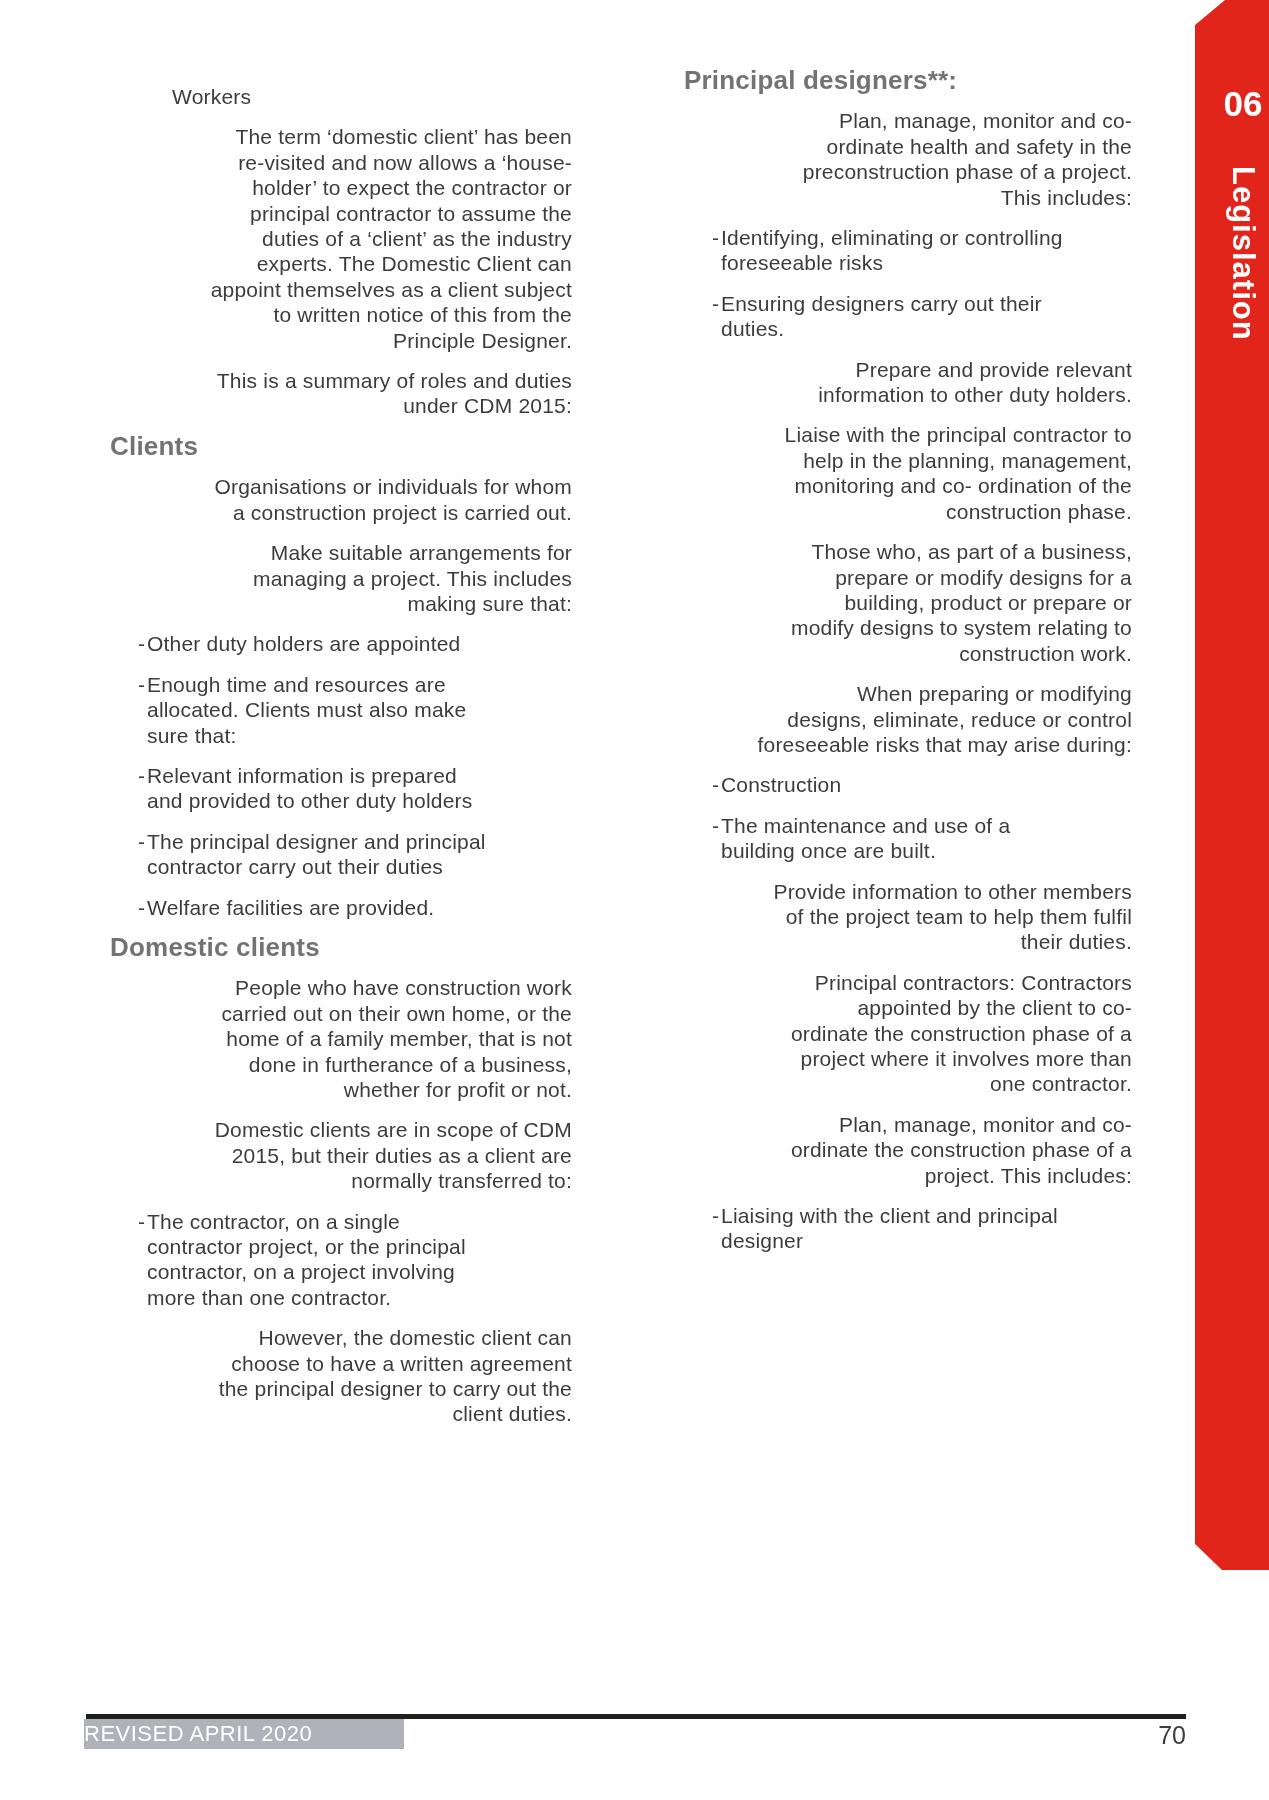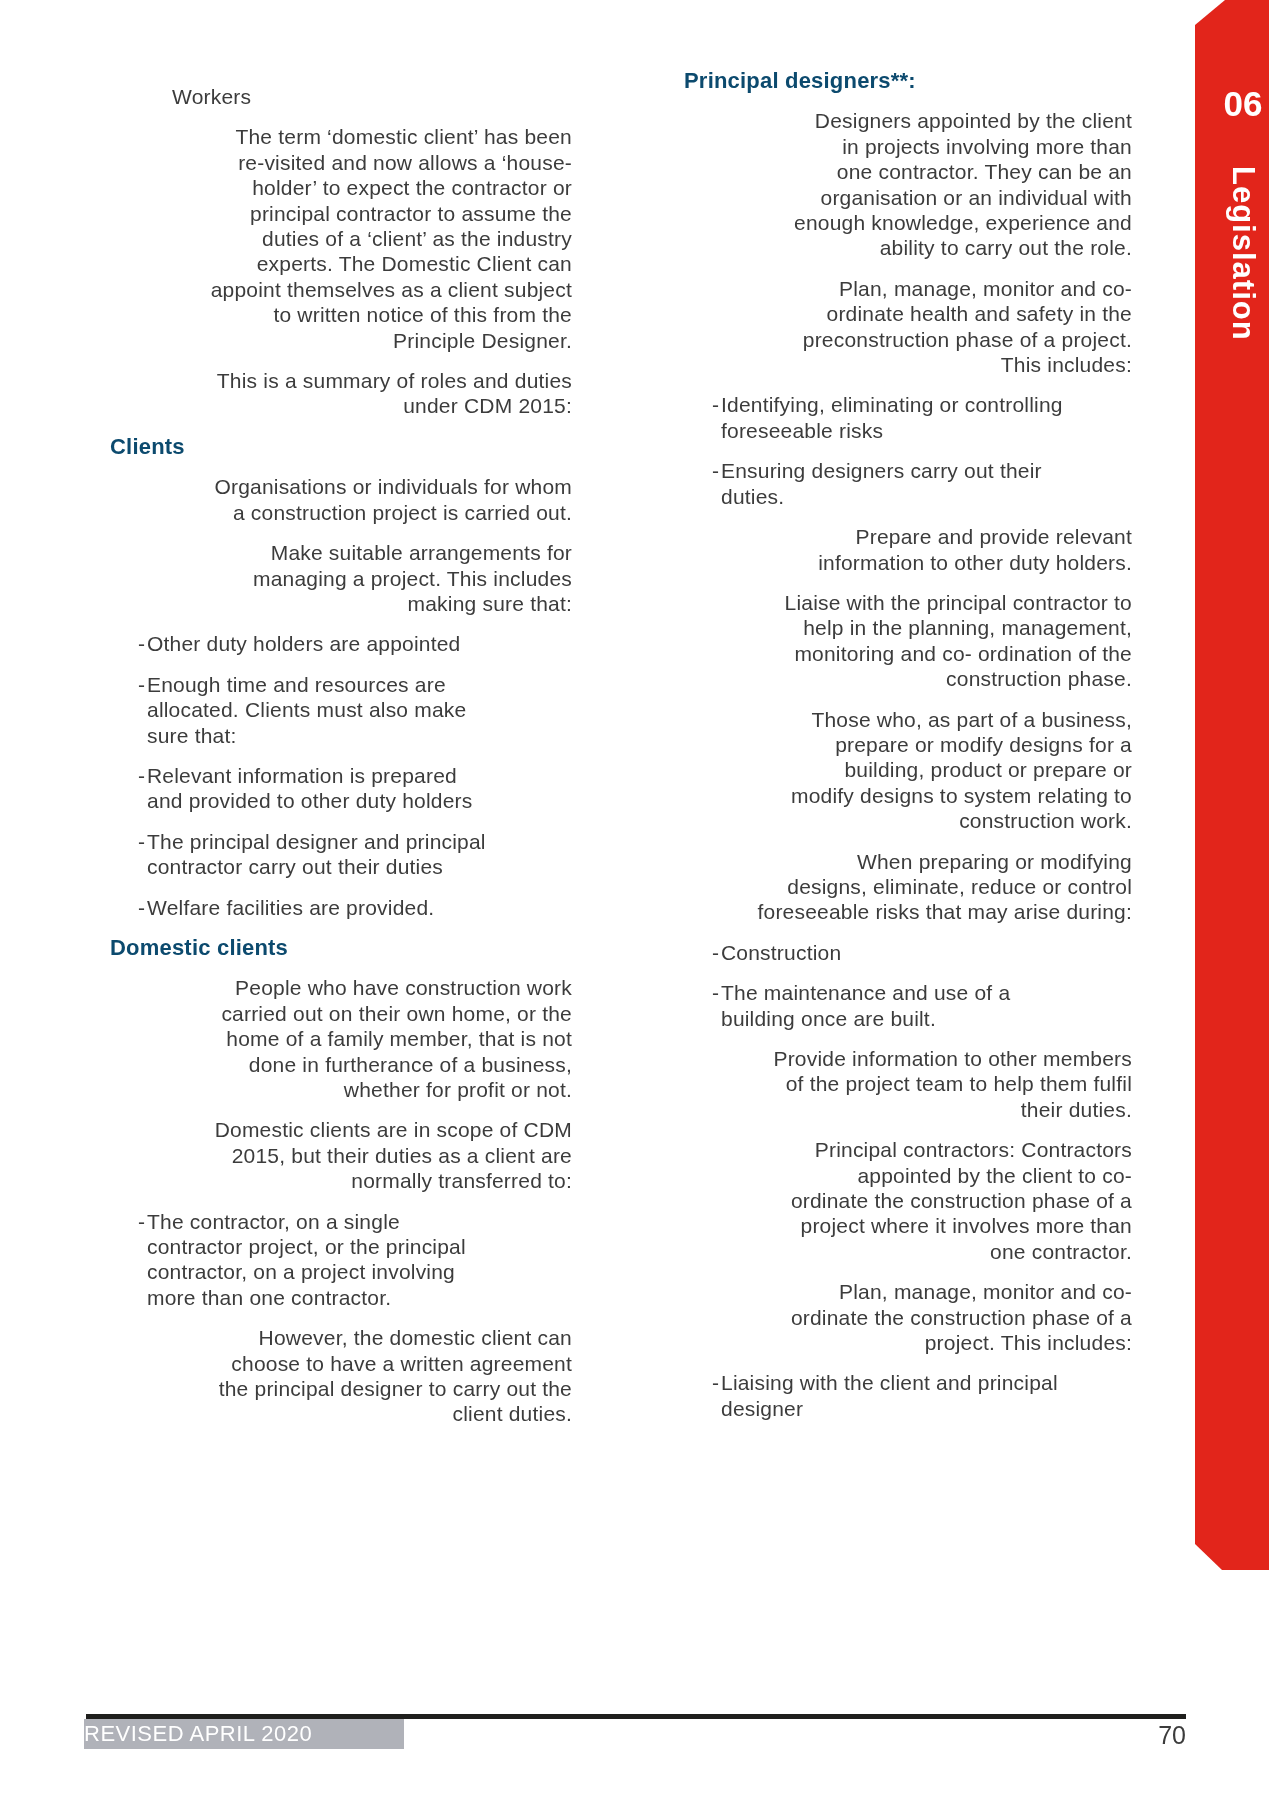--- a/index.html
+++ b/index.html
@@ -29,23 +29,23 @@
   .paragraph {
     white-space: pre-line;
     margin: 0 0 15px 0;
     text-align: right;
   }
   .indented-line {
     margin: 16px 0 15px 62px;
     white-space: pre-line;
   }
   .heading {
-    color: #0c4a6e;
+    color: #737373;
     font-weight: bold;
-    font-size: 22px;
+    font-size: 26px;
     margin: 0 0 15px 0;
   }
   .bullet-list { margin: 0; }
   .bullet-item {
     display: flex;
     margin: 0 0 15px 0;
   }
   .bullet-item .dash {
     flex: 0 0 37px;
     box-sizing: border-box;
@@ -193,26 +193,20 @@
 more than one contractor.</span>
         </div>
       </div>
       <div class="paragraph">However, the domestic client can
 choose to have a written agreement
 the principal designer to carry out the
 client duties.</div>
     </div>
   <div class="column column-right">
       <div class="heading">Principal designers**:</div>
-      <div class="paragraph">Designers appointed by the client
-in projects involving more than
-one contractor. They can be an
-organisation or an individual with
-enough knowledge, experience and
-ability to carry out the role.</div>
       <div class="paragraph">Plan, manage, monitor and co-
 ordinate health and safety in the
 preconstruction phase of a project.
 This includes:</div>
       <div class="bullet-list">
         <div class="bullet-item">
           <span class="dash">-</span>
           <span class="btext">Identifying, eliminating or controlling
 foreseeable risks</span>
         </div>

